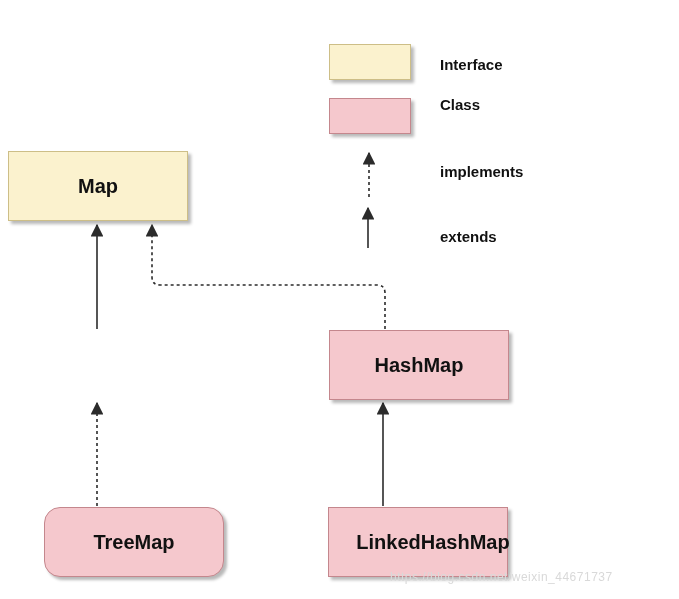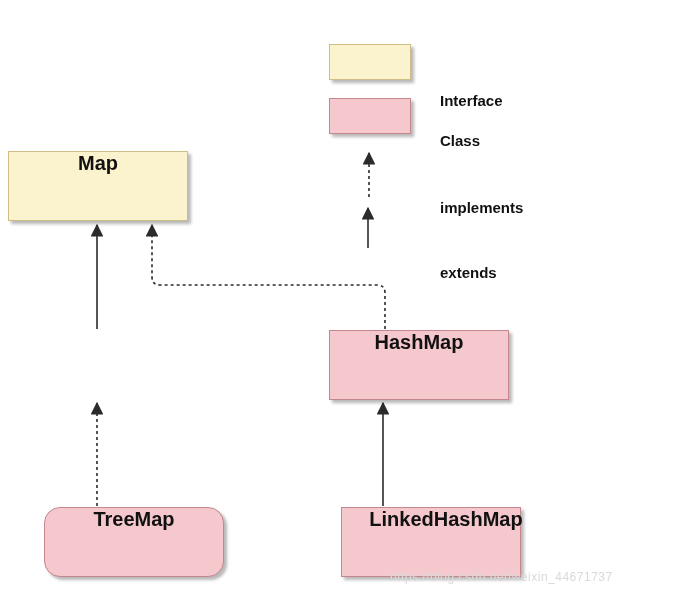--- a/index.html
+++ b/index.html
@@ -20,21 +20,21 @@
     width: 679px;
     height: 599px;
     background: #ffffff;
     overflow: hidden;
   }
   .node {
     position: absolute;
     width: 180px;
     height: 70px;
     display: flex;
-    align-items: flex-start;
+    align-items: center;
     justify-content: center;
     font-size: 20px;
     font-weight: bold;
     color: #111111;
     box-shadow: 3px 3px 3px rgba(0,0,0,0.28);
   }
   .node.interface {
     background: var(--interface-fill);
     border: 1px solid var(--interface-border);
   }
@@ -57,21 +57,20 @@
     background: var(--class-fill);
     border: 1px solid var(--class-border);
   }
   .legend-label {
     position: absolute;
     left: 440px;
     font-size: 15px;
     font-weight: bold;
     color: #111111;
     white-space: nowrap;
-    margin-top: 36px;
   }
   .edges-svg {
     position: absolute;
     left: 0; top: 0;
     width: 679px;
     height: 599px;
     pointer-events: none;
   }
   .edge {
     stroke: var(--arrow);
@@ -129,19 +128,19 @@
 
 
   <div class="node class" style="left:293px; top:330px;">
     <span>HashMap</span>
   </div>
 
   <div class="node class" style="left:8px; top:507px;border-radius:16px;">
     <span>TreeMap</span>
   </div>
 
-  <div class="node class" style="left:305px; top:507px;padding-left:30px;">
+  <div class="node class" style="left:292px; top:507px;padding-left:30px;">
     <span>LinkedHashMap</span>
   </div>
 
   <div class="watermark">https://blog.csdn.net/weixin_44671737</div>
 
 </div>
 
 </body></html>

